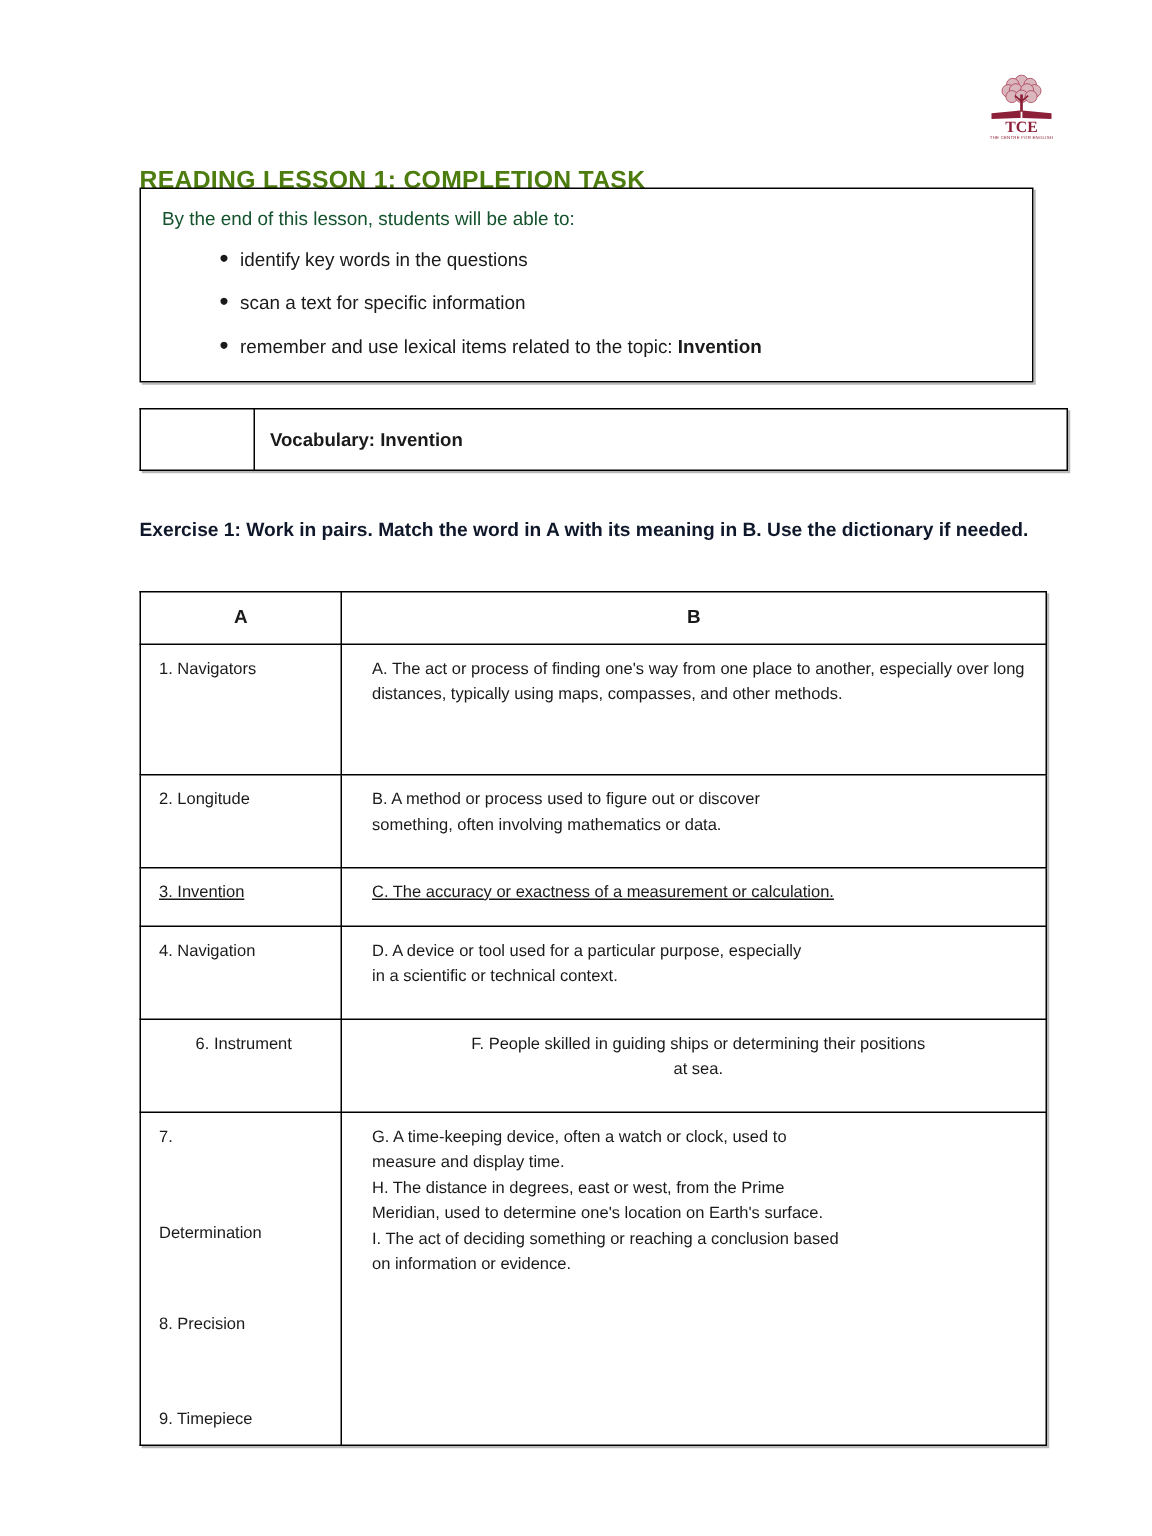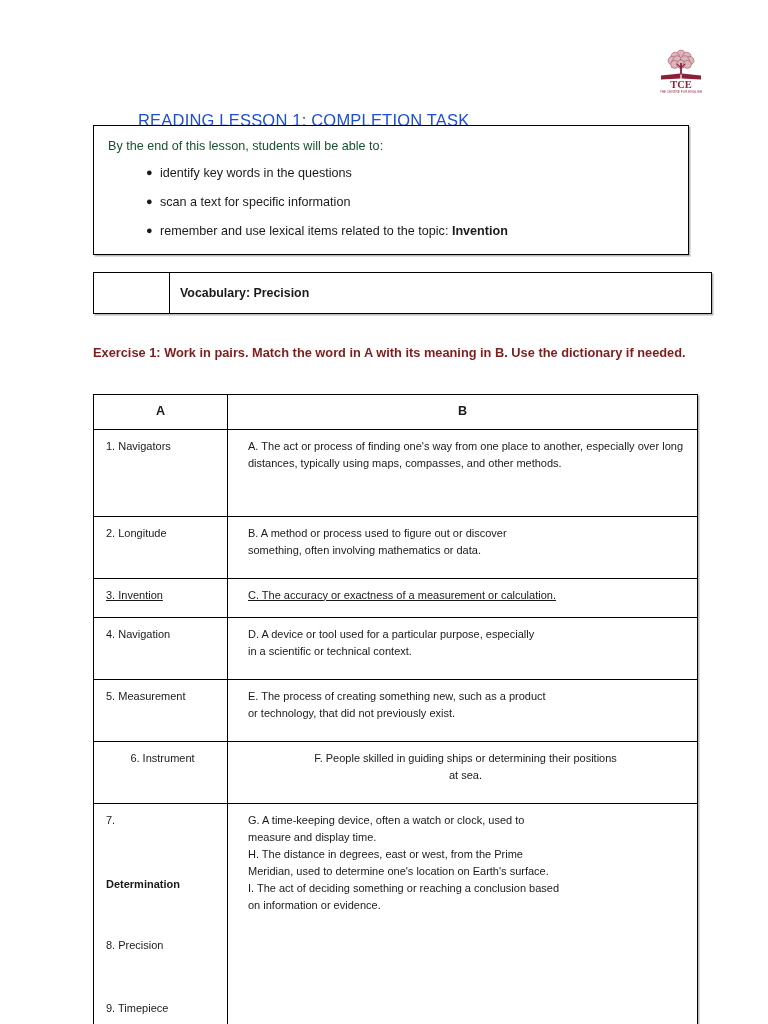--- a/index.html
+++ b/index.html
@@ -32,25 +32,24 @@
     height: 50px;
   }
   .logo-svg { display: block; }
 
   
   .doc-title {
     position: absolute;
     left: 93px;
     top: 100px;
     font-size: 16.5px;
-    font-weight: normal;
+    font-weight: bold;
     letter-spacing: 0.2px;
-    color: #1d4ed8;
+    color: #4d7c0f;
     white-space: nowrap;
-    margin-left: 45px;
   }
 
   
   .objectives-box {
     position: absolute;
     left: 93px;
     top: 125px;
     width: 596px;
     box-sizing: border-box;
     border: 1px solid #000000;
@@ -108,21 +107,21 @@
 
   
   .exercise-heading {
     position: absolute;
     left: 93px;
     top: 340px;
     width: 600px;
     font-size: 12.8px;
     font-weight: bold;
     line-height: 2.05;
-    color: #7f1d1d;
+    color: #0f172a;
   }
 
   
   .match-table {
     position: absolute;
     left: 93px;
     top: 394px;
     width: 605px;
     border-collapse: collapse;
     table-layout: fixed;
@@ -159,21 +158,21 @@
   .row-1 td { height: 70px; }
   .row-2 td { height: 45px; }
   .row-3 td { height: 22px; text-decoration: underline; }
   .row-4 td { height: 45px; }
   .row-5 td { height: 45px; }
   .row-6 td { height: 45px; text-align: center; }
   .row-7 td { height: 190px; }
 
   .stack-a span { display: block; }
   .stack-a .s1 { margin-bottom: 47px; }
-  .stack-a .s2 { margin-bottom: 44px; font-weight: bold; }
+  .stack-a .s2 { margin-bottom: 44px; }
   .stack-a .s3 { margin-bottom: 46px; }
 
   .stack-b p { margin: 0 0 20px 0; }
   .stack-b p:last-child { margin-bottom: 16px; }
 </style>
 </head>
 <body>
 
 <div class="page">
 
@@ -219,21 +218,21 @@
       <li>
         <span class="bullet">●</span><span>remember and use lexical items related to the topic: </span><b>Invention</b>
       </li>
     </ul>
   </div>
 
   <table class="vocab-table">
     <tbody>
       <tr>
         <td class="vocab-blank"></td>
-        <td class="vocab-label">Vocabulary: Precision</td>
+        <td class="vocab-label">Vocabulary: Invention</td>
       </tr>
     </tbody>
   </table>
 
   <div class="exercise-heading">Exercise 1: Work in pairs. Match the word in A with its meaning in B. Use the dictionary if needed.</div>
 
   <table class="match-table">
     <colgroup>
       <col class="col-a">
       <col>
@@ -262,27 +261,20 @@
         <td class="cell-a">3. Invention</td>
         <td class="cell-b">
           <p>C. The accuracy or exactness of a measurement or calculation.</p>
         </td>
       </tr>
       <tr class="row-4">
         <td class="cell-a">4. Navigation</td>
         <td class="cell-b">
           <p>D. A device or tool used for a particular purpose, especially</p>
           <p>in a scientific or technical context.</p>
-        </td>
-      </tr>
-      <tr class="row-5">
-        <td class="cell-a">5. Measurement</td>
-        <td class="cell-b">
-          <p>E. The process of creating something new, such as a product</p>
-          <p>or technology, that did not previously exist.</p>
         </td>
       </tr>
       <tr class="row-6">
         <td class="cell-a">6. Instrument</td>
         <td class="cell-b">
           <p>F. People skilled in guiding ships or determining their positions</p>
           <p>at sea.</p>
         </td>
       </tr>
       <tr class="row-7">

